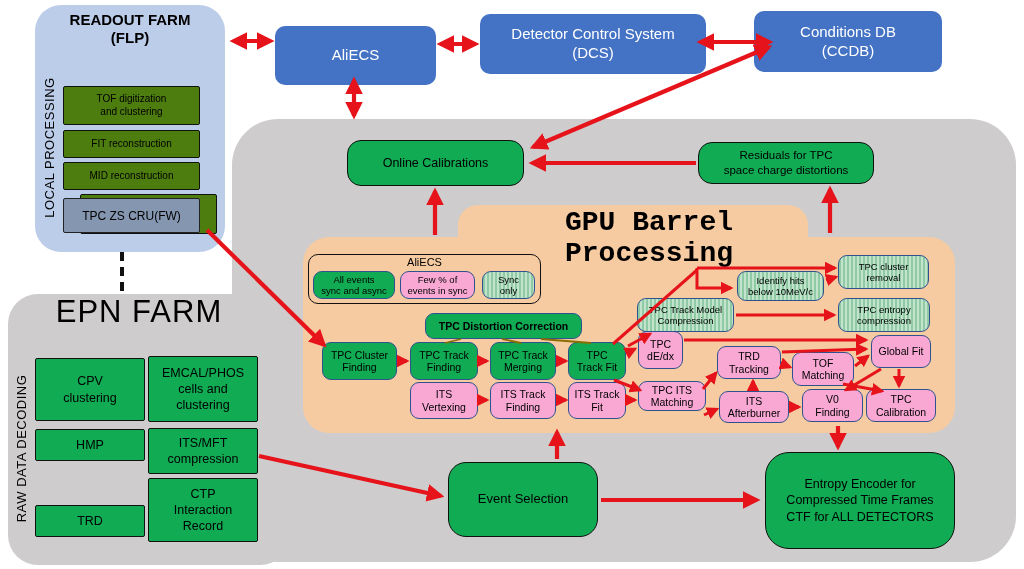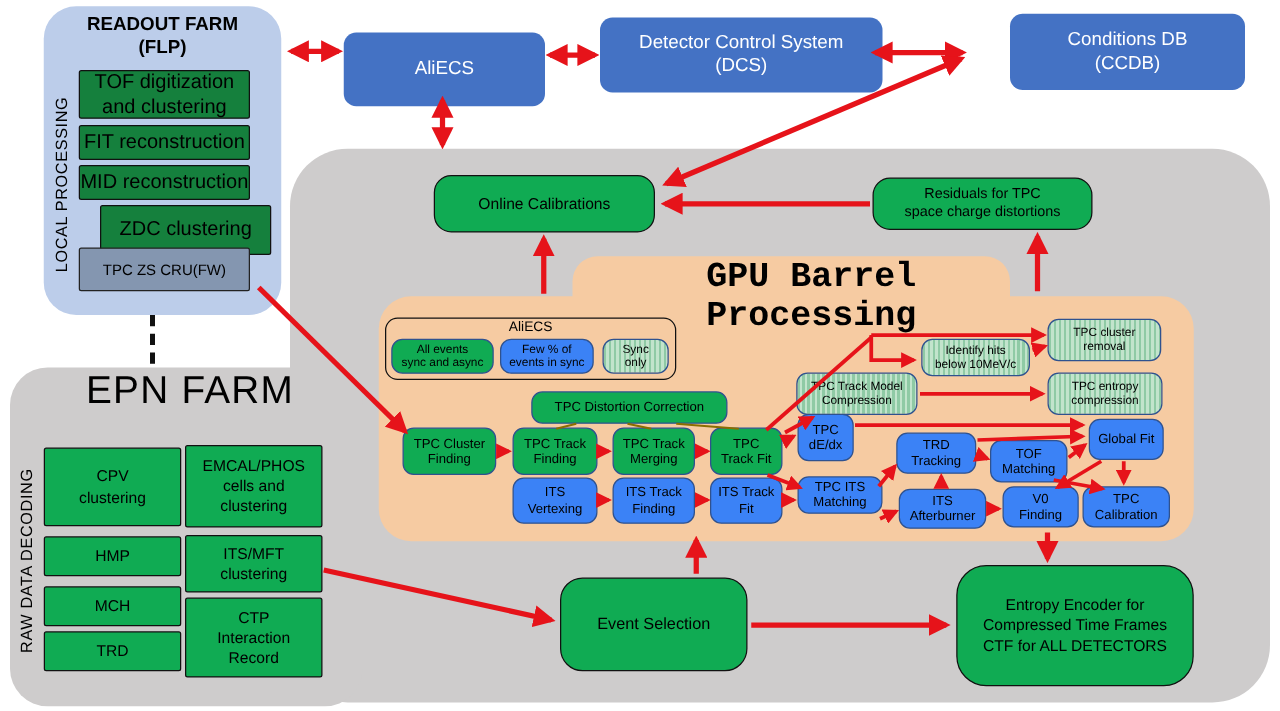--- a/index.html
+++ b/index.html
@@ -9,26 +9,26 @@
   .ctr{display:flex;align-items:center;justify-content:center;text-align:center;white-space:pre-line;}
   
   .panel-readout{background:#bccdea;border-radius:26px;}
   .panel-gray{background:#cecccc;border-radius:46px;}
   .panel-epn{background:#cecccc;border-radius:30px;}
   .barrel{background:#f6cba2;border-radius:26px;}
   .barrel-tab{background:#f6cba2;border-radius:20px 20px 0 0;}
   
   .blue{background:#4472c4;color:#fff;border-radius:10px;font-size:15px;line-height:1.25;}
   .green-big{background:#10ab53;border:1.6px solid #111;border-radius:14px;font-size:12.5px;line-height:1.3;}
-  .farm-box{background:#15803d;border:1.5px solid #111;border-radius:2px;font-size:16px;line-height:1.25;}
+  .farm-box{background:#4d7c0f;border:1.5px solid #111;border-radius:2px;font-size:10px;line-height:1.25;margin-top:30px;}
   .cru{background:#8496b0;border:1.5px solid #222;border-radius:2px;font-size:12px;}
   .epn-box{background:#10ab53;border:1.5px solid #111;border-radius:2px;font-size:12.5px;line-height:1.3;}
   .node{border:1.6px solid #2f528f;border-radius:9px;font-size:10.5px;line-height:1.18;}
   .node.dark{background:#10ab53;}
-  .node.light{background:#3b82f6;}
+  .node.light{background:#f9a8d4;}
   .node.striped{background:repeating-linear-gradient(90deg,#8fcaa5 0 2px,#c2e4cc 2px 4px);}
   .small{font-size:9.5px;line-height:1.2;}
   
   .t-readout{font-size:15px;font-weight:600;text-align:center;}
   .t-epn{font-size:31px;font-weight:500;letter-spacing:1px;text-align:center;}
   .t-barrel{font-size:28px;font-weight:700;text-align:center;}
   .legend-outer{border:1.4px solid #111;border-radius:10px;}
   .legend-title{font-size:11px;text-align:center;}
   .vlabel{position:absolute;transform:rotate(-90deg);transform-origin:center;
           font-size:13px;font-weight:500;text-align:center;white-space:nowrap;letter-spacing:.5px;}
@@ -46,40 +46,39 @@
   <div class="abs t-readout" style="left:35px;top:11px;width:190px;">READOUT FARM</div>
   <div class="abs t-readout" style="left:35px;top:29px;width:190px;">(FLP)</div>
   <div class="vlabel" style="left:-51px;top:140px;width:200px;">LOCAL PROCESSING</div>
   <div class="abs ctr farm-box" style="left:63px;top:56px;width:137px;height:39px;">TOF digitization
 and clustering</div>
   <div class="abs ctr farm-box" style="left:63px;top:100px;width:137px;height:28px;">FIT reconstruction</div>
   <div class="abs ctr farm-box" style="left:63px;top:132px;width:137px;height:28px;">MID reconstruction</div>
   <div class="abs ctr farm-box" style="left:80px;top:164px;width:137px;height:40px;">ZDC  clustering</div>
   <div class="abs ctr cru" style="left:63px;top:198px;width:137px;height:35px;">TPC ZS CRU(FW)</div>
 
-  <div class="abs t-epn" style="left:52px;top:294px;width:200px;">EPN FARM</div>
+  <div class="abs t-epn" style="left:39px;top:294px;width:200px;">EPN FARM</div>
   <div class="vlabel" style="left:-89px;top:441px;width:220px;">RAW DATA DECODING</div>
   <div class="abs ctr epn-box" style="left:35px;top:358px;width:110px;height:63px;">CPV
 clustering</div>
   <div class="abs ctr epn-box" style="left:35px;top:429px;width:110px;height:32px;">HMP</div>
-  <div class="abs ctr epn-box" style="left:35px;top:469px;width:110px;height:32px;">MCH</div>
   <div class="abs ctr epn-box" style="left:35px;top:505px;width:110px;height:32px;">TRD</div>
   <div class="abs ctr epn-box" style="left:148px;top:356px;width:110px;height:66px;">EMCAL/PHOS
 cells and
 clustering</div>
   <div class="abs ctr epn-box" style="left:148px;top:428px;width:110px;height:46px;">ITS/MFT
-clustering</div>
+compression</div>
   <div class="abs ctr epn-box" style="left:148px;top:478px;width:110px;height:64px;">CTP
 Interaction
 Record</div>
 
   <div class="abs ctr blue" style="left:275px;top:26px;width:161px;height:59px;">AliECS</div>
   <div class="abs ctr blue" style="left:480px;top:14px;width:226px;height:60px;">Detector Control System
 (DCS)</div>
-  <div class="abs ctr blue" style="left:808px;top:11px;width:188px;height:61px;">Conditions DB
+  <div class="abs ctr blue" style="left:754px;top:11px;width:188px;height:61px;">Conditions DB
 (CCDB)</div>
 
   <div class="abs ctr green-big" style="left:347px;top:140px;width:177px;height:46px;">Online Calibrations</div>
   <div class="abs ctr green-big" style="left:448px;top:462px;width:150px;height:75px;border-radius:18px;font-size:13px;">Event Selection</div>
   <div class="abs ctr green-big" style="left:698px;top:142px;width:176px;height:42px;font-size:11.5px;">Residuals for TPC
 space charge distortions</div>
   <div class="abs ctr green-big" style="left:765px;top:452px;width:190px;height:97px;border-radius:24px;font-weight:500;">Entropy Encoder for
 Compressed Time Frames
 CTF for ALL DETECTORS</div>
 
@@ -89,21 +88,21 @@
 
   <div class="abs legend-outer" style="left:308px;top:254px;width:233px;height:50px;"></div>
   <div class="abs legend-title" style="left:308px;top:256px;width:233px;">AliECS</div>
   <div class="abs ctr node dark small" style="left:313px;top:271px;width:82px;height:28px;">All events
 sync and async</div>
   <div class="abs ctr node light small" style="left:400px;top:271px;width:75px;height:28px;">Few % of
 events in sync</div>
   <div class="abs ctr node striped small" style="left:482px;top:271px;width:53px;height:28px;">Sync
 only</div>
 
-  <div class="abs ctr node dark" style="left:425px;top:313px;width:157px;height:26px;">TPC Distortion Correction</div>
+  <div class="abs ctr node dark" style="left:425px;top:313px;width:157px;height:26px;font-weight:bold;">TPC Distortion Correction</div>
   <div class="abs ctr node dark" style="left:322px;top:342px;width:75px;height:38px;">TPC Cluster
 Finding</div>
   <div class="abs ctr node dark" style="left:410px;top:342px;width:68px;height:38px;">TPC Track
 Finding</div>
   <div class="abs ctr node dark" style="left:490px;top:342px;width:66px;height:38px;">TPC Track
 Merging</div>
   <div class="abs ctr node dark" style="left:568px;top:342px;width:58px;height:38px;">TPC
 Track Fit</div>
   <div class="abs ctr node light" style="left:638px;top:331px;width:45px;height:38px;">TPC
 dE/dx</div>

